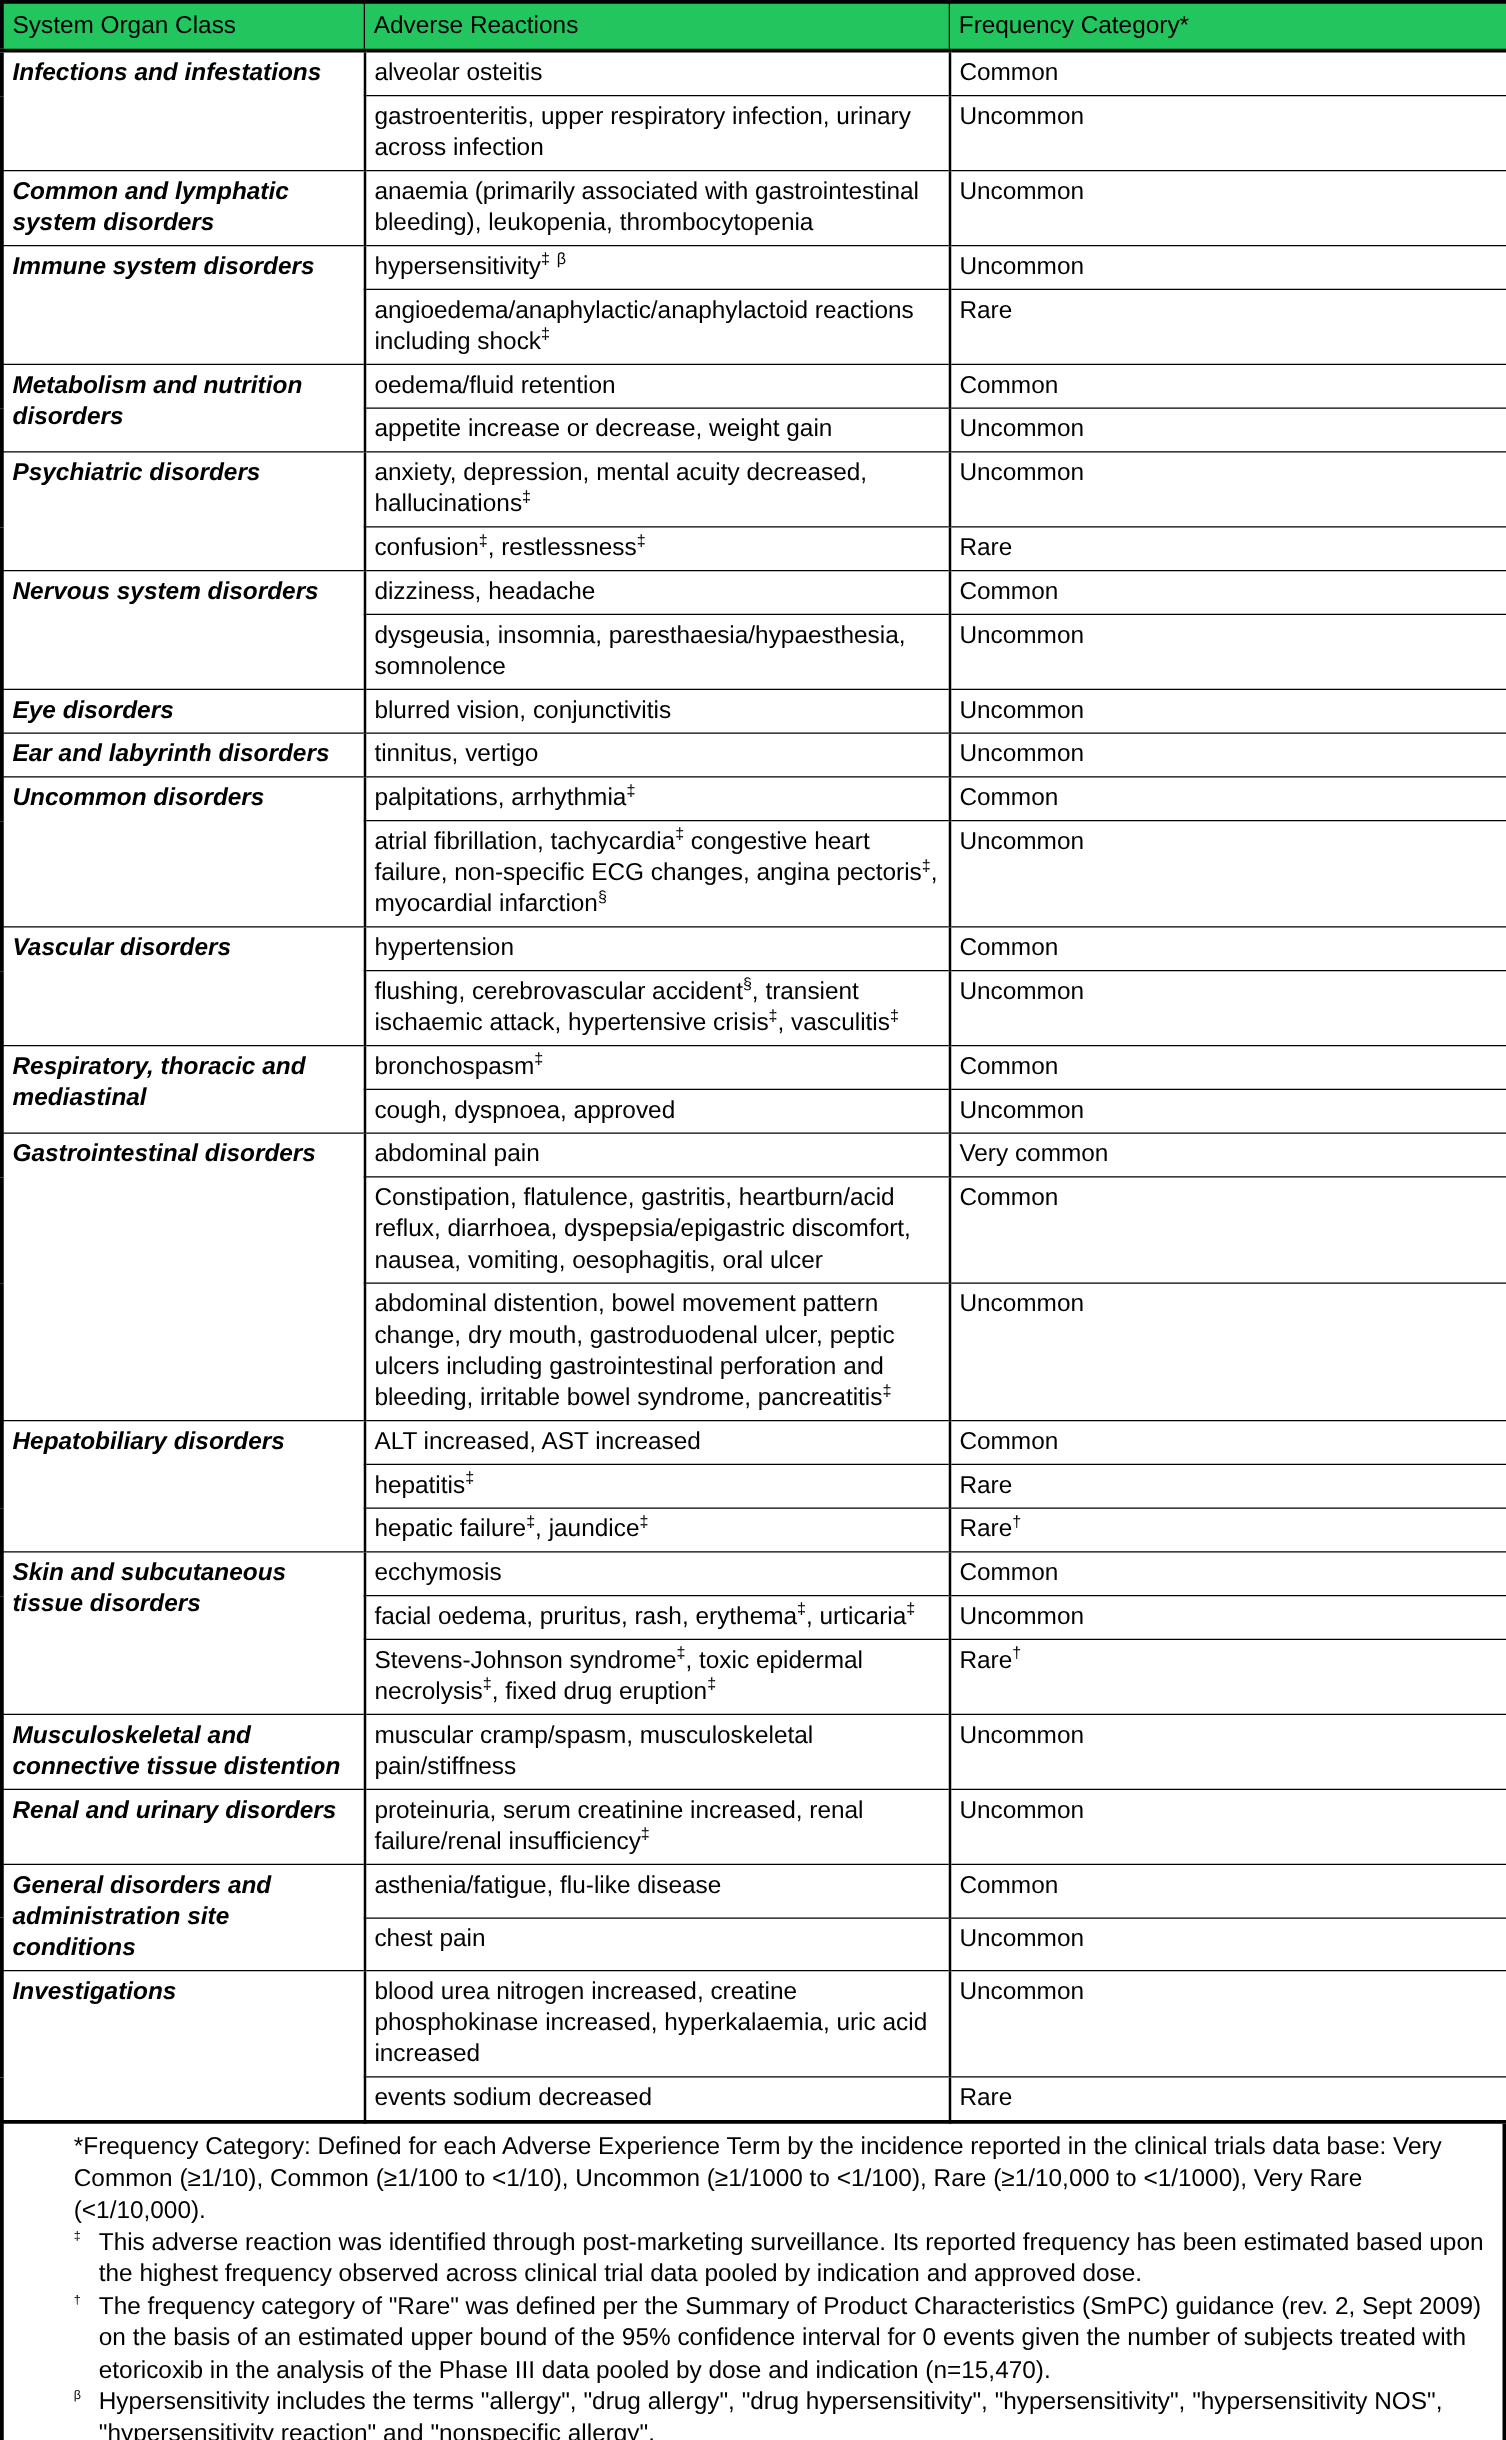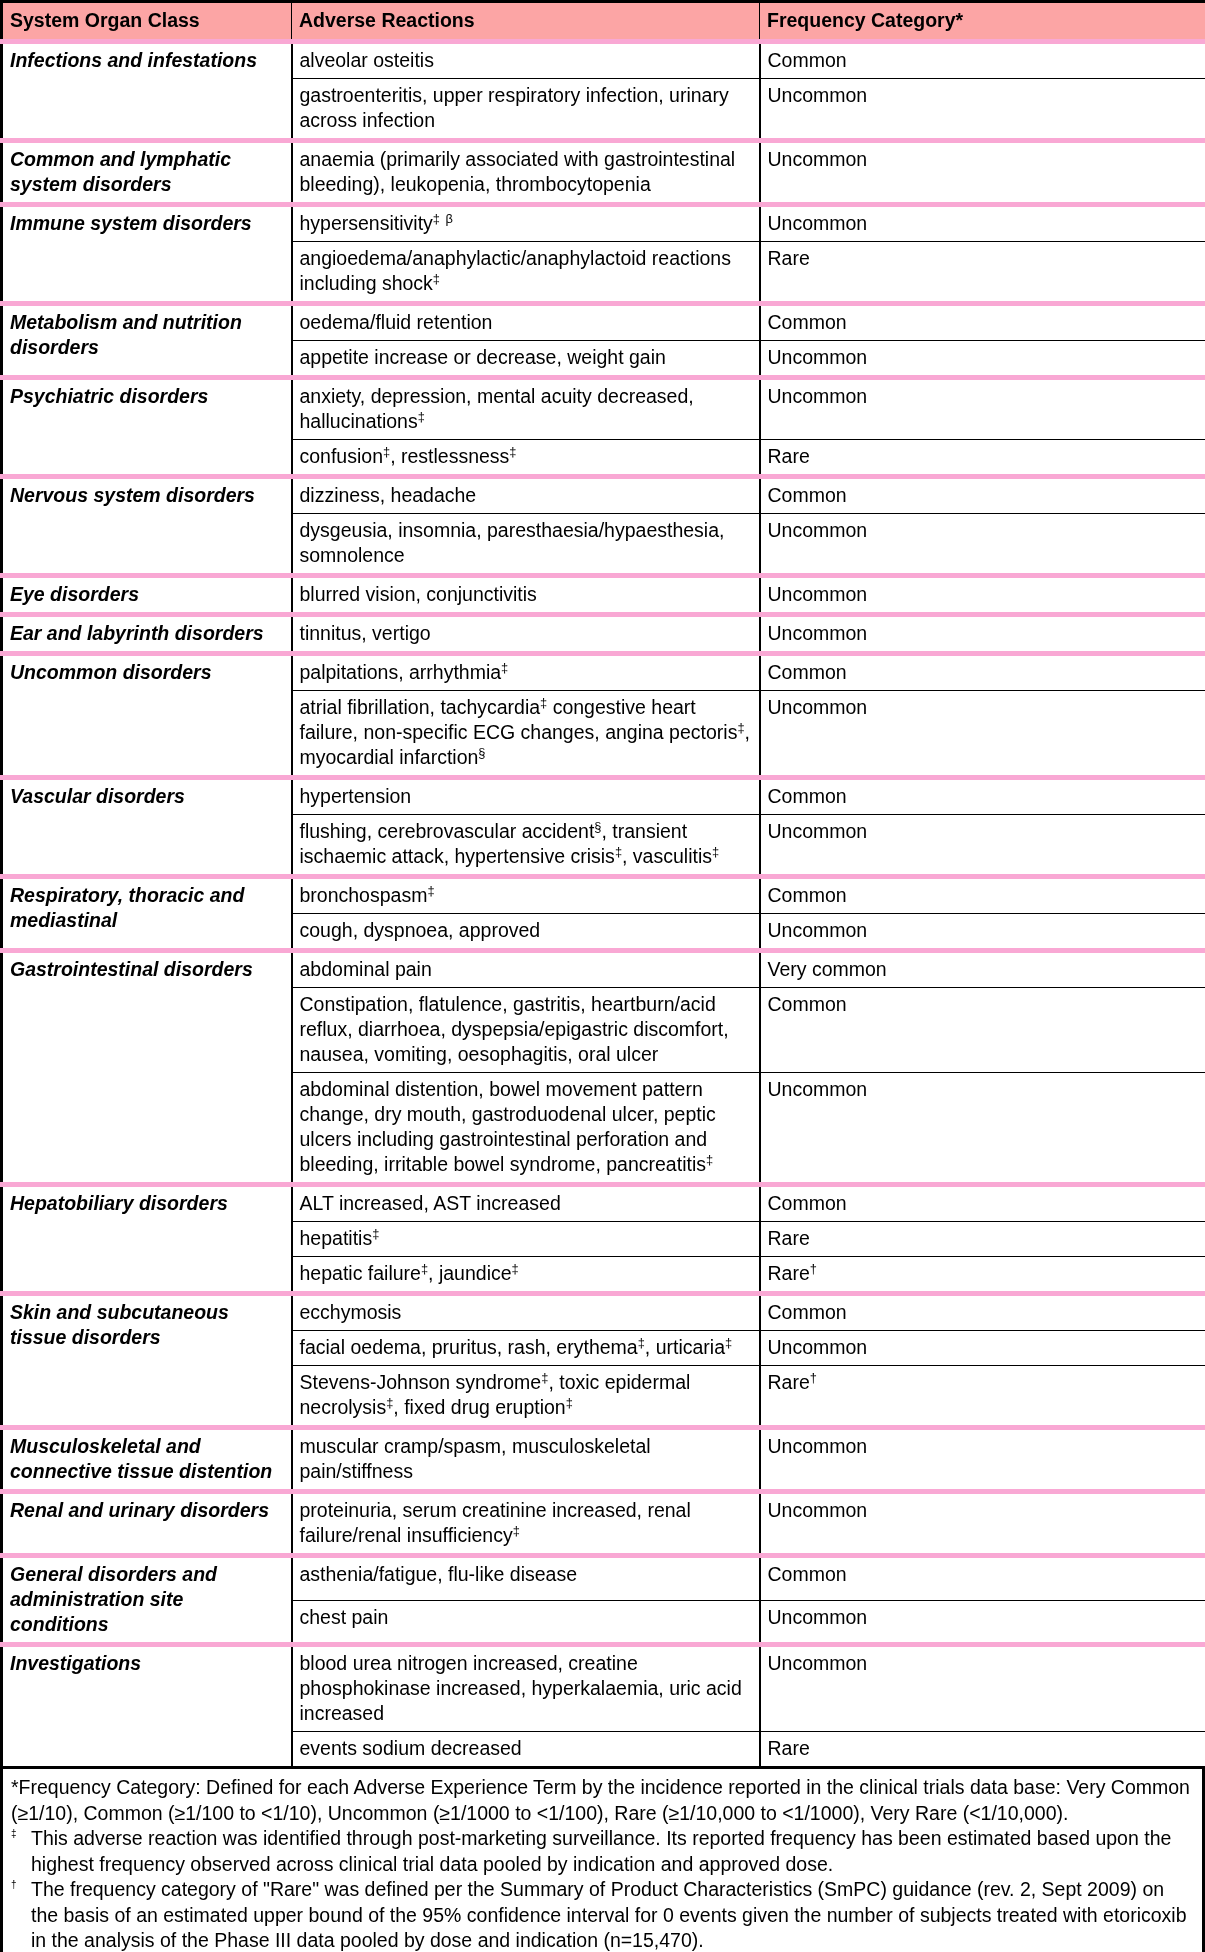--- a/index.html
+++ b/index.html
@@ -24,30 +24,30 @@
   #adr-table col.c-freq  { width: 447px; }
 
   #adr-table th, #adr-table td {
     border: 1px solid #000;
     vertical-align: top;
     padding: 4px 7px 5px 7px;
     font-size: 19.5px;
     line-height: 25px;
   }
   #adr-table thead th {
-    background: #fca5a5;
-    font-weight: bold;
+    background: #22c55e;
+    font-weight: normal;
     text-align: left;
     border-bottom: 3px solid #000;
     padding-top: 5px;
     padding-bottom: 6px;
   }
   
   #adr-table tr.group-start > td {
-    border-top: 5px solid #f9a8d4;
+    border-top: 1px solid #f9a8d4;
   }
   #adr-table td.soc {
     font-style: italic;
     font-weight: bold;
     border-right: 2px solid #000;
   }
   #adr-table td.ar {
     border-right: 2px solid #000;
   }
   #adr-table td.freq { }
@@ -63,20 +63,21 @@
     width: 1205px;
     border: 3px solid #000;
     border-top: none;
     padding: 6px 8px 8px 8px;
     font-size: 19.5px;
     line-height: 25.5px;
   }
   .fn {
     display: flex;
     align-items: flex-start;
+    margin-left: 48px;
   }
   .fn-mark {
     flex: 0 0 auto;
     width: 20px;
     text-align: left;
   }
   .fn-mark.sup-mark {
     font-size: 0.78em;
     vertical-align: super;
     line-height: 22px;

